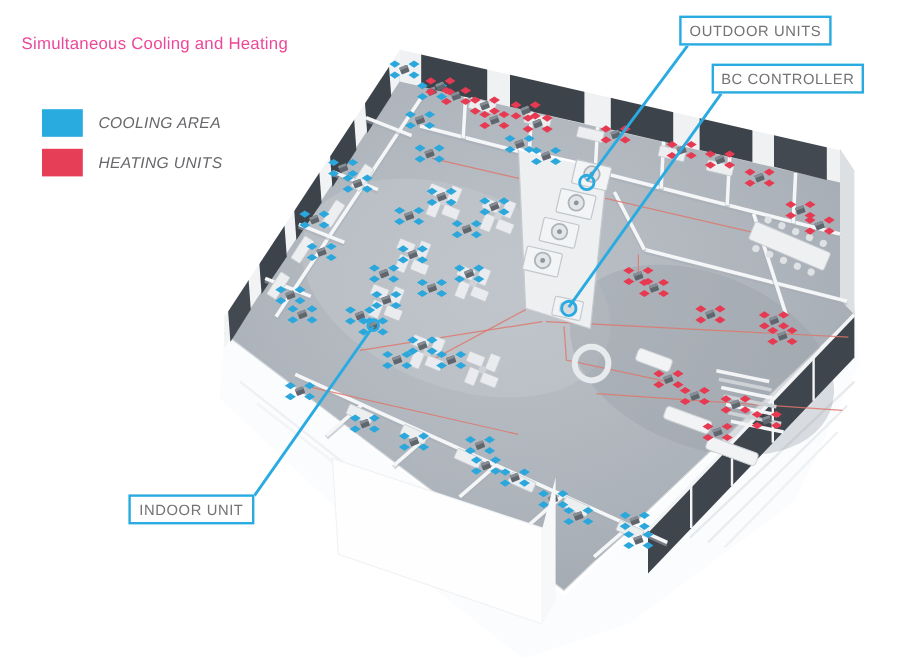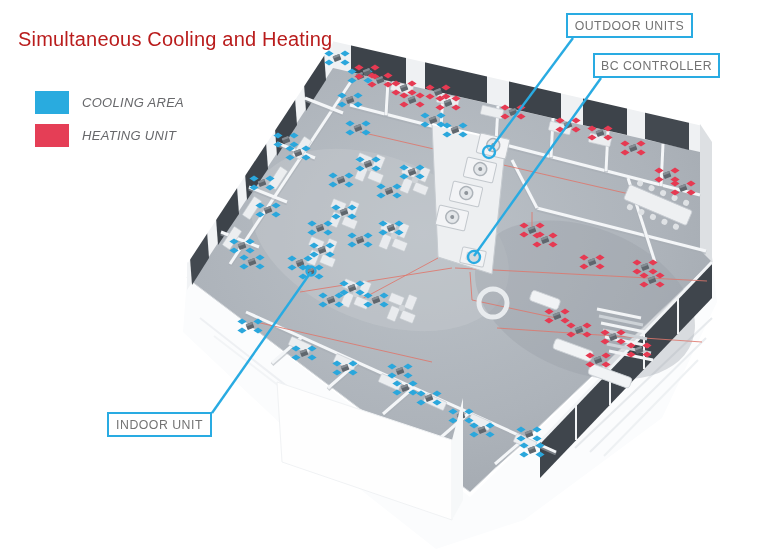--- a/index.html
+++ b/index.html
@@ -3,21 +3,21 @@
 <meta charset="utf-8">
 <style>
   html,body{margin:0;padding:0;background:#ffffff;}
   .stage{
     position:relative;width:768px;height:555px;overflow:hidden;background:#ffffff;
     font-family:"Liberation Sans",sans-serif;
   }
   .stage svg{position:absolute;left:0;top:0;}
   .page-title{
     position:absolute;left:18px;top:28px;
-    font-size:20px;color:#b91c1c;letter-spacing:0.2px;
+    font-size:14px;color:#ec4899;letter-spacing:0.2px;
   }
   .legend{position:absolute;left:35px;top:90px;}
   .legend-row{display:flex;align-items:center;height:24px;margin-bottom:9px;}
   .legend-swatch{width:34px;height:23px;flex:0 0 auto;}
   .legend-label{margin-left:13px;font-style:italic;font-size:13px;color:#67686b;letter-spacing:0.3px;}
   .callout{
     position:absolute;box-sizing:border-box;height:25px;
     background:#ffffff;border:2px solid #29abe2;
     display:flex;align-items:center;justify-content:center;
     font-size:12.3px;color:#737373;letter-spacing:0.5px;white-space:nowrap;
@@ -904,21 +904,21 @@
 
   <div class="page-title">Simultaneous Cooling and Heating</div>
 
   <div class="legend">
     <div class="legend-row">
       <div class="legend-swatch" style="background: rgb(41, 171, 223);"></div>
       <div class="legend-label">COOLING AREA</div>
     </div>
     <div class="legend-row">
       <div class="legend-swatch" style="background: rgb(229, 62, 86);"></div>
-      <div class="legend-label">HEATING UNIT</div>
+      <div class="legend-label">HEATING UNITS</div>
     </div>
   </div>
 
   <div class="callout outdoor" style="border-color: rgb(41, 171, 226);">OUTDOOR UNITS</div>
   <div class="callout bc" style="border-color: rgb(41, 171, 226); text-align: center;">BC CONTROLLER</div>
   <div class="callout indoor" style="border-color: rgb(41, 171, 226);">INDOOR UNIT</div>
 
 </div>
 
 </body></html>

